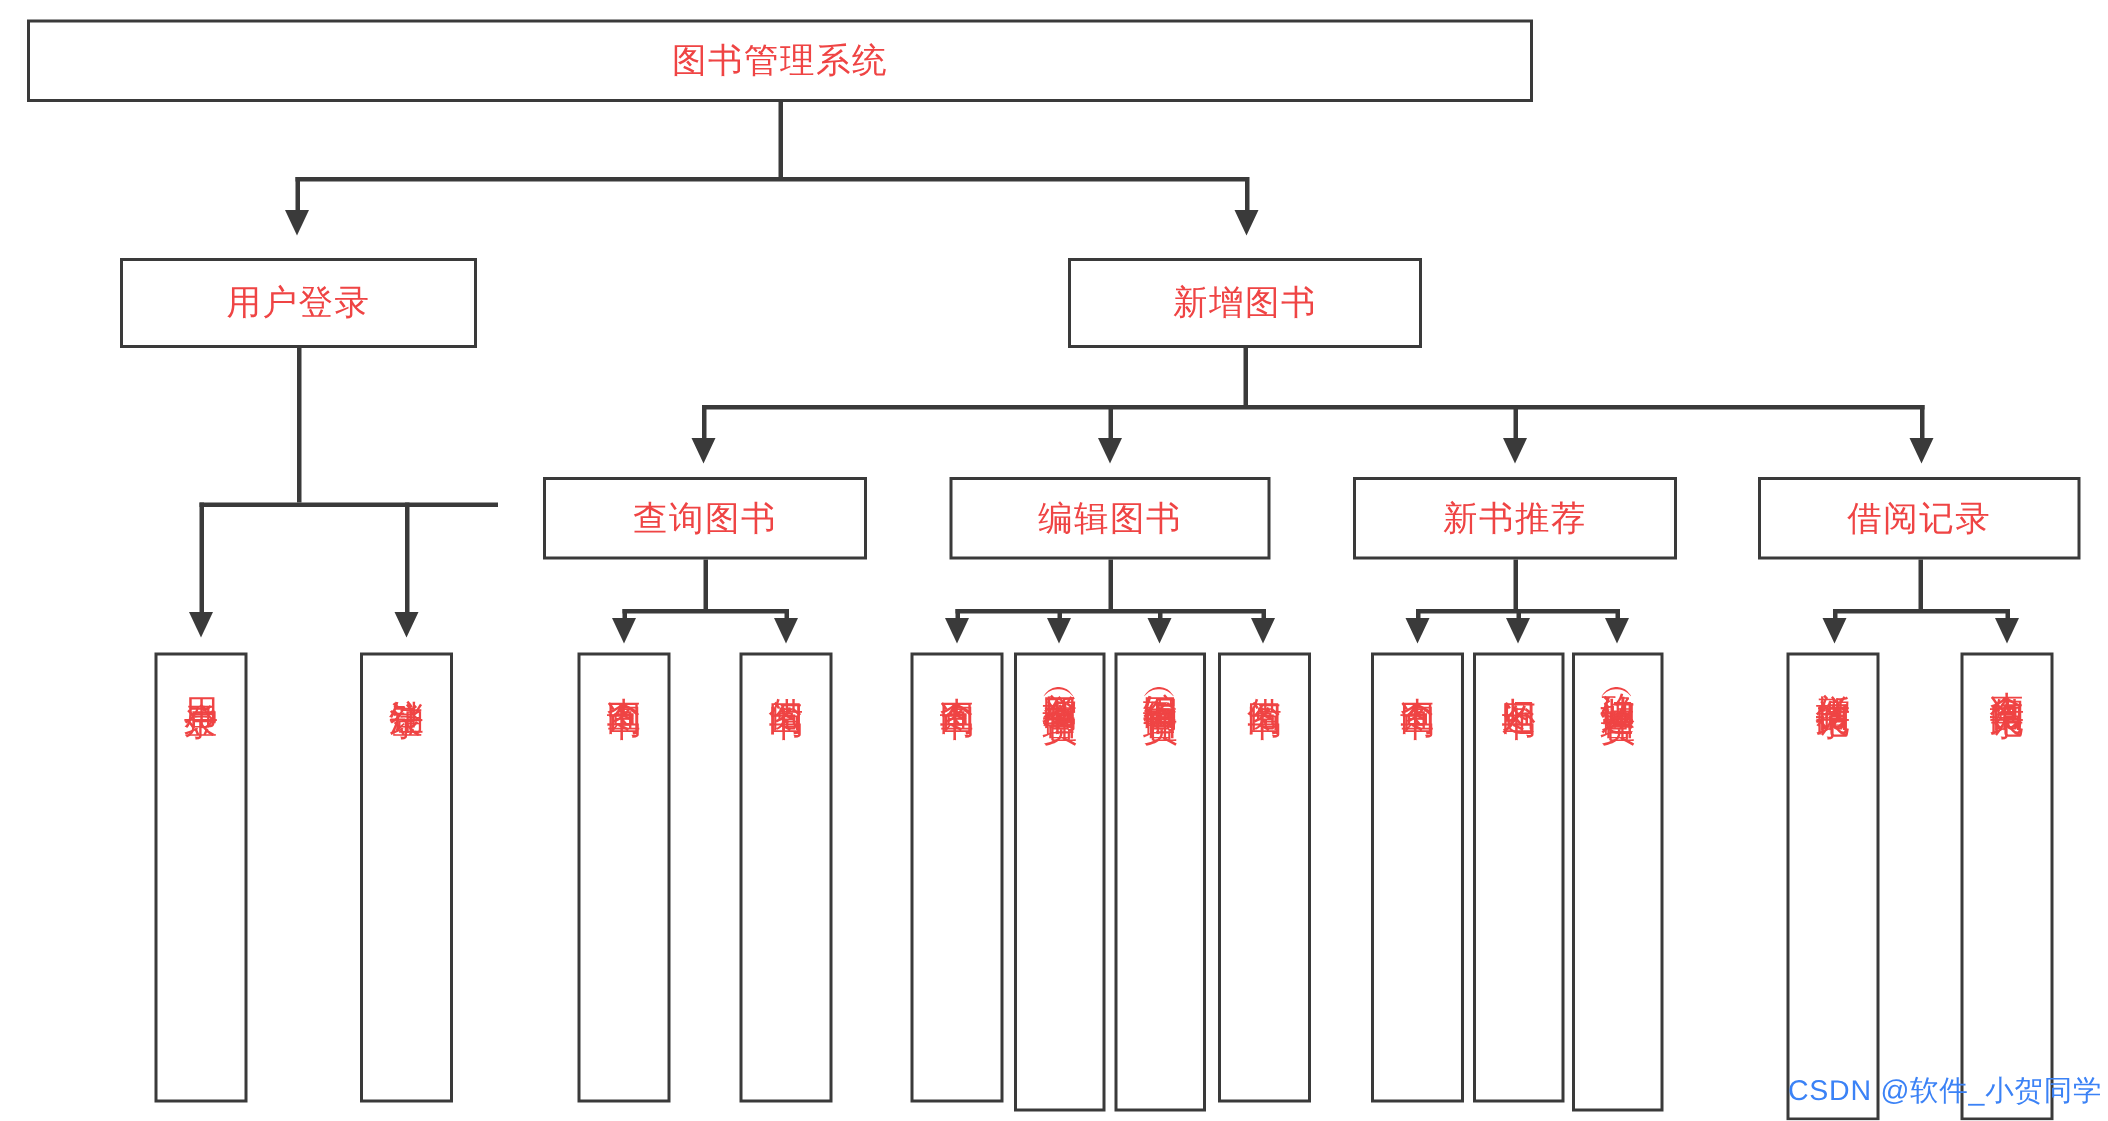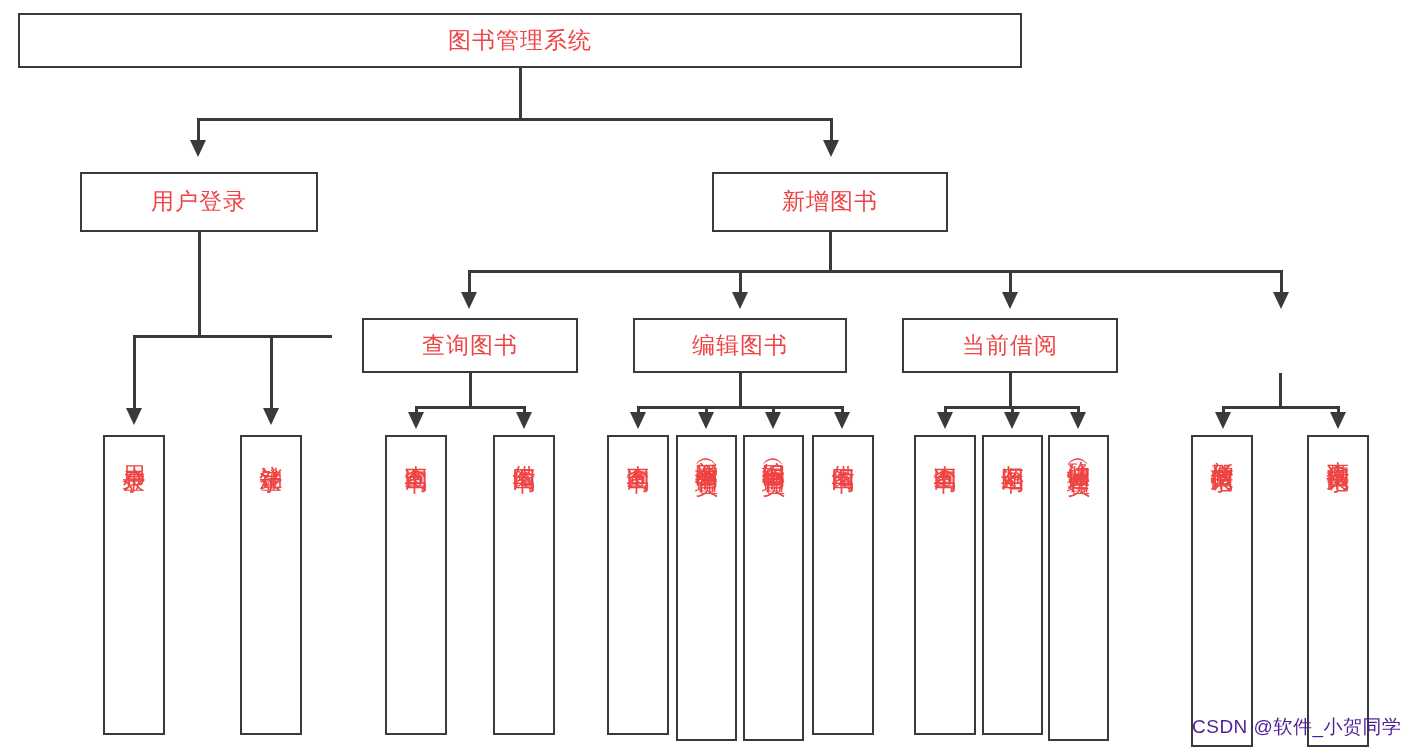--- a/index.html
+++ b/index.html
@@ -53,21 +53,21 @@
   .arrow {
     position: absolute;
     width: 0;
     height: 0;
     border-left: 8px solid transparent;
     border-right: 8px solid transparent;
     border-top: 17px solid #3a3a3a;
   }
   .watermark {
     position: absolute;
-    color: #4c1d95;
+    color: #3b82f6;
     font-size: 19px;
     white-space: nowrap;
     letter-spacing: 0.5px;
     text-align: right;
   }
 </style>
 </head>
 <body>
 
 <div id="canvas">
@@ -110,21 +110,24 @@
   <div class="line vline" style="left:1280px; top:270px; height:24px;"></div>
   <div class="arrow" style="left:1273px; top:292px;"></div>
 
   <div class="node h" style="left:362px; top:318px; width:216px; height:55px;">
     <span>查询图书</span>
   </div>
   <div class="node h" style="left:633px; top:318px; width:214px; height:55px;">
     <span>编辑图书</span>
   </div>
   <div class="node h" style="left:902px; top:318px; width:216px; height:55px;">
-    <span>当前借阅</span>
+    <span>新书推荐</span>
+  </div>
+  <div class="node h" style="left:1172px; top:318px; width:215px; height:55px;">
+    <span>借阅记录</span>
   </div>
 
   <div class="line vline" style="left:469px; top:373px; width:2.5px; height:35px;"></div>
   <div class="line hline" style="left:415px; top:406px; width:110px;"></div>
   <div class="line vline" style="left:415px; top:406px; height:10px;"></div>
   <div class="arrow" style="left:408px; top:412px;"></div>
   <div class="line vline" style="left:523px; top:406px; height:10px;"></div>
   <div class="arrow" style="left:516px; top:412px;"></div>
 
   <div class="line vline" style="left:739px; top:373px; height:35px;"></div>

